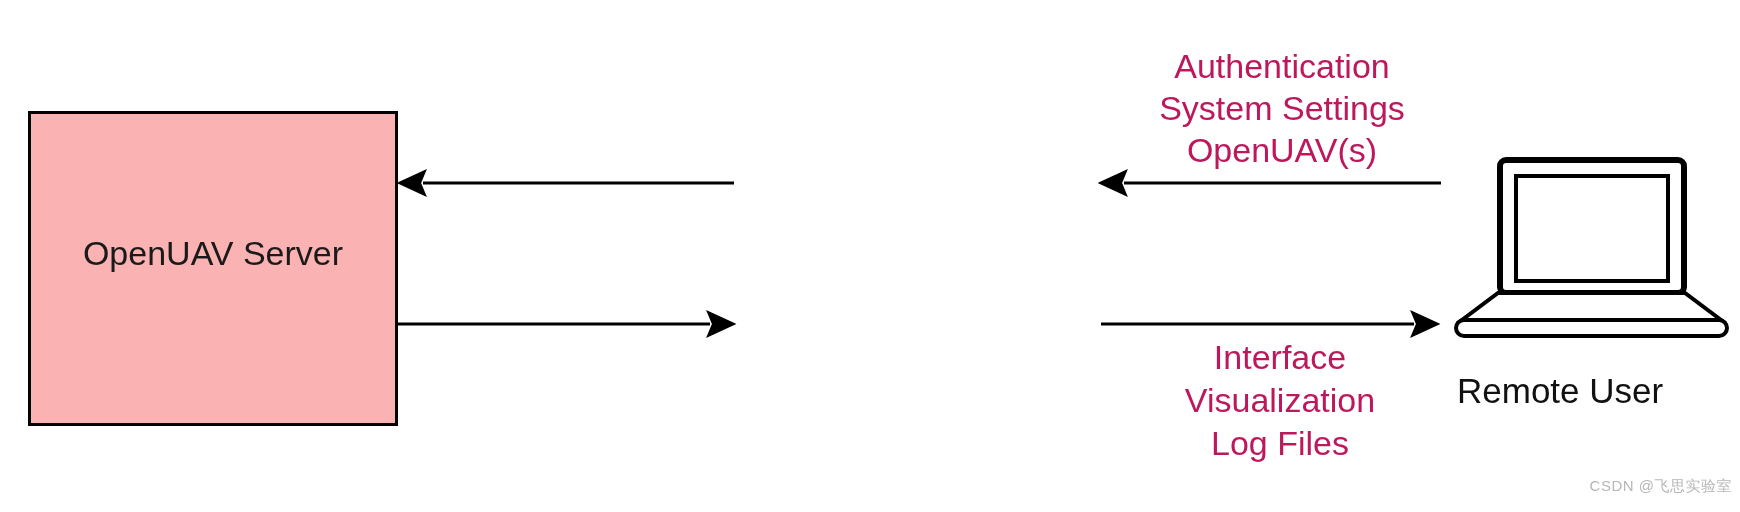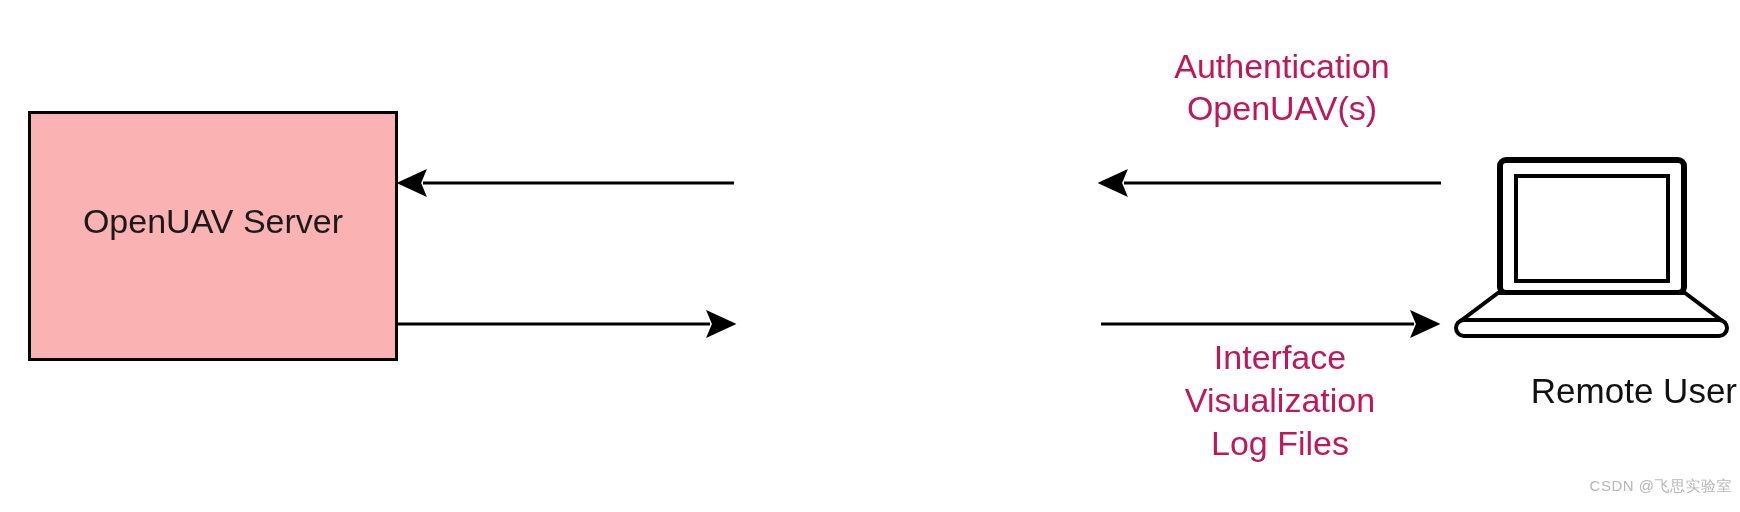--- a/index.html
+++ b/index.html
@@ -21,21 +21,21 @@
     box-sizing: border-box;
     display: flex;
     align-items: center;
     justify-content: center;
     padding-bottom: 30px; 
   }
   .node-server {
     left: 28px;
     top: 111px;
     width: 370px;
-    height: 250px;
+    height: 315px;
     background: #fbb2b2;
   }
   .node-frontend {
     left: 733px;
     top: 113px;
     width: 366px;
     height: 282px;
     background: #cde7f9;
   }
   .node-label {
@@ -65,21 +65,21 @@
   .annotation-response {
     left: 1070px;
     top: 336px;
     line-height: 43px;
   }
   .remote-user-label {
     position: absolute;
     left: 1457px;
     top: 371px;
     width: 280px;
-    text-align: right;
+    text-align: left;
     font-size: 35px;
     color: #111111;
     white-space: nowrap;
   }
   .watermark {
     position: absolute;
     right: 8px;
     top: 477px;
     font-size: 15px;
     color: #b7b7b7;
@@ -121,20 +121,21 @@
     <g fill="#ffffff" stroke="#000000">
       <rect x="1500" y="160" width="184" height="133" rx="6" stroke-width="6"></rect>
       <rect x="1516" y="176" width="152" height="105" stroke-width="4"></rect>
       <path d="M 1498 293 L 1685 293 L 1721 320 L 1462 320 Z" stroke-width="4"></path>
       <rect x="1456" y="320" width="271" height="16" rx="8" stroke-width="4"></rect>
     </g>
   </svg>
 
   <div class="annotation annotation-request">
     <div>Authentication</div>
+    <div>System Settings</div>
     <div>OpenUAV(s)</div>
   </div>
 
   <div class="annotation annotation-response">
     <div>Interface</div>
     <div>Visualization</div>
     <div>Log Files</div>
   </div>
 
   <div class="remote-user-label">Remote User</div>

